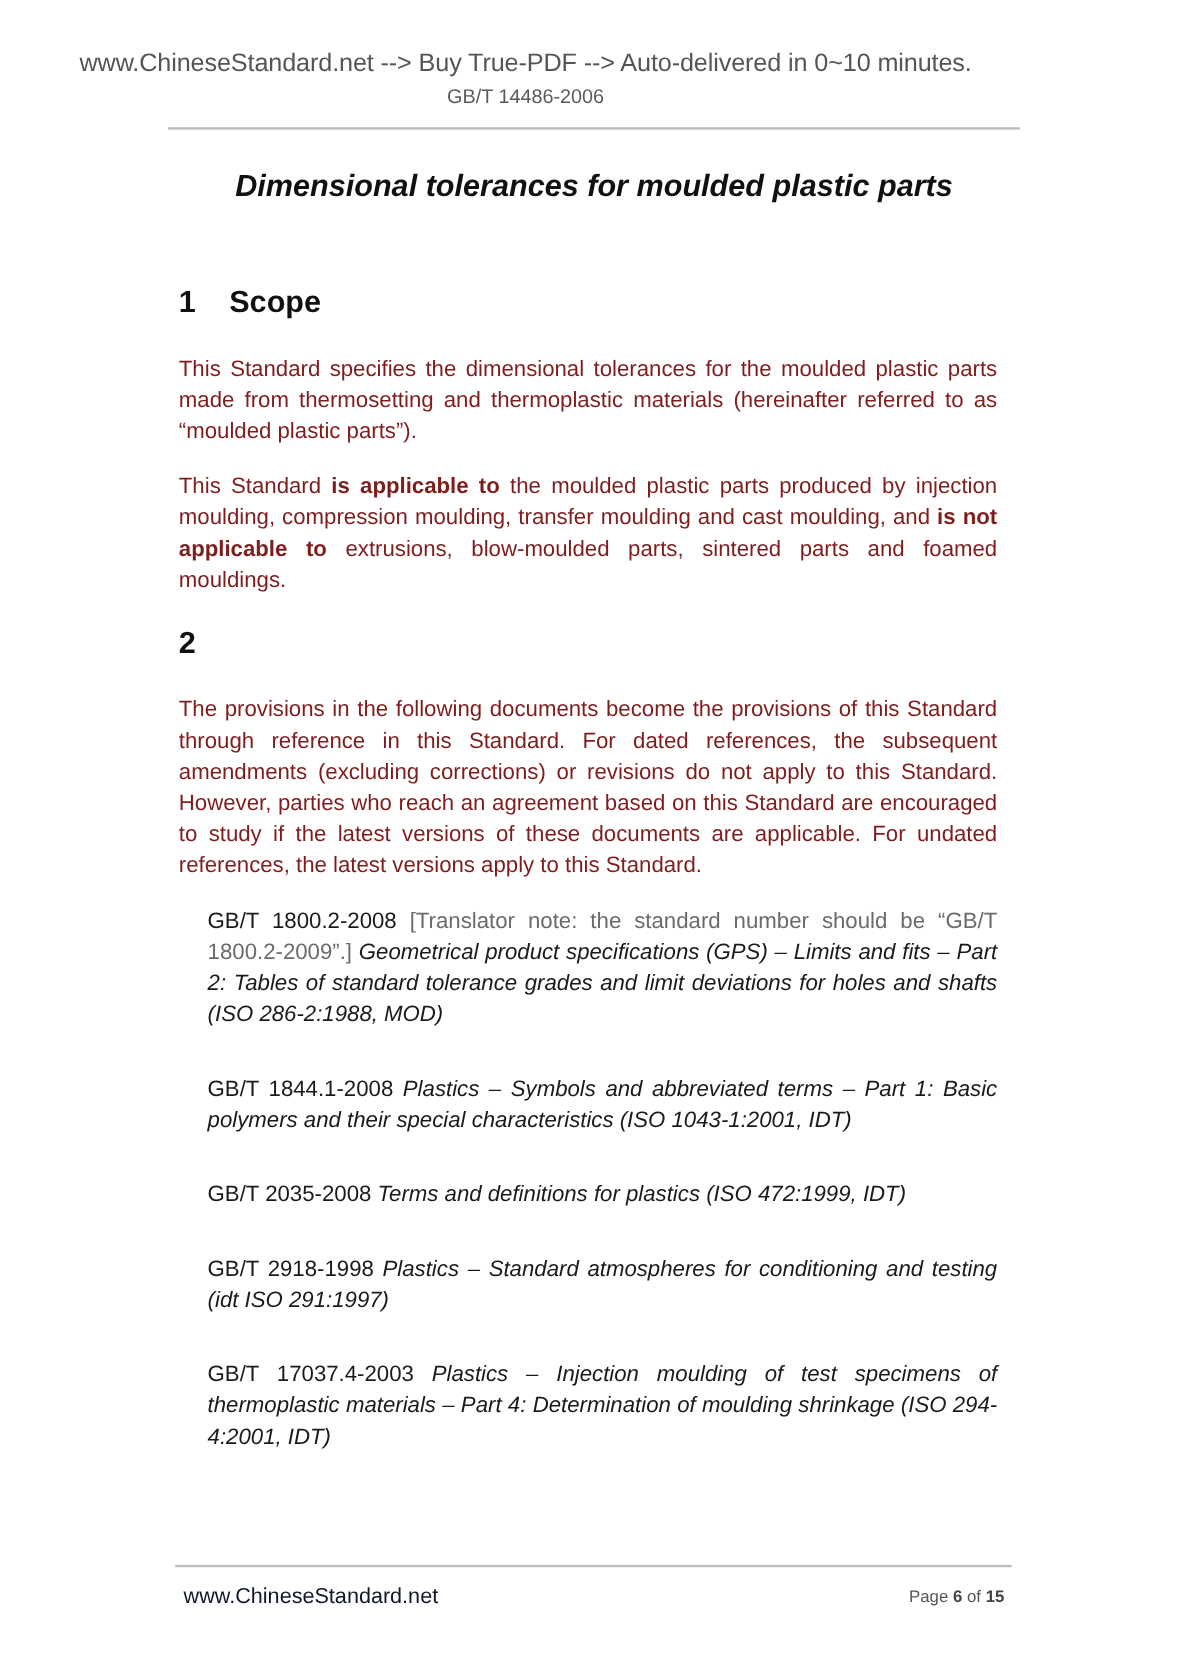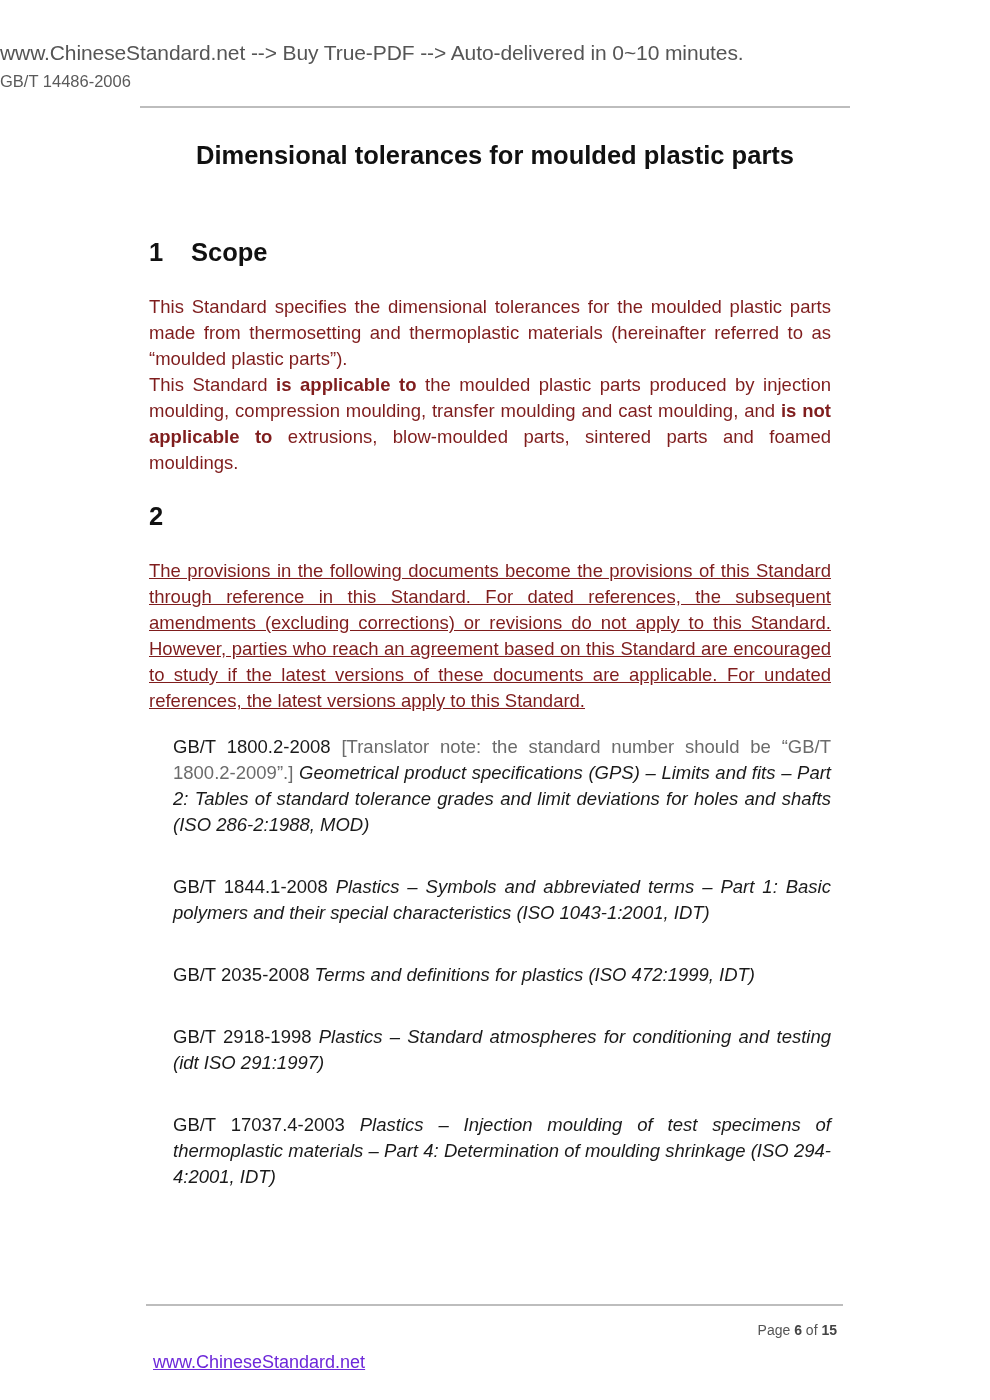--- a/index.html
+++ b/index.html
@@ -12,21 +12,21 @@
     body {
       position: relative;
       font-family: "Liberation Sans", "DejaVu Sans", sans-serif;
       color: #111111;
     }
     .page-header {
       position: absolute;
       top: 38px;
       left: 0;
       width: 876px;
-      text-align: left;
+      text-align: center;
       color: #555555;
     }
     .header-banner {
       font-size: 21px;
       line-height: 30px;
       letter-spacing: -0.1px;
     }
     .header-docnum {
       font-size: 16.5px;
       line-height: 22px;
@@ -44,20 +44,21 @@
     .doc-title {
       position: absolute;
       top: 138px;
       left: 0;
       width: 990px;
       text-align: center;
       font-size: 25.5px;
       font-weight: bold;
       color: #111111;
       line-height: 34px;
+      font-style: italic;
     }
     .content {
       position: absolute;
       top: 234px;
       left: 149px;
       width: 682px;
     }
     .section-heading {
       font-size: 25.5px;
       font-weight: bold;
@@ -80,44 +81,42 @@
       font-size: 18.5px;
       line-height: 26px;
       text-align: justify;
       color: #1a1a1a;
       margin-left: 24px;
     }
     .ref i { font-style: italic; }
     .ref .note { color: #6b6b6b; }
     .s1-heading { margin-top: 0; }
     .s1-p1 { margin-top: 24px; }
-    .s1-p2 { }
+    .s1-p2 { margin-top: 20px; }
     .s2-heading { margin-top: 22px; }
-    .s2-p1 { margin-top: 24px; text-decoration: underline; }
+    .s2-p1 { margin-top: 24px; }
     .ref-first { margin-top: 20px; }
     .ref-next { margin-top: 36px; }
 
     .footer-rule {
       position: absolute;
       top: 1304px;
       left: 146px;
       width: 697px;
       height: 2px;
       background: #bdbdbd;
     }
     .footer-link {
       position: absolute;
       top: 1318px;
       left: 153px;
       font-size: 18px;
       line-height: 24px;
-      color: #6d28d9;
-      text-decoration: underline;
+      color: #0f172a;
       cursor: pointer;
-      margin-top: 32px;
     }
     .footer-page {
       position: absolute;
       top: 1318px;
       right: 153px;
       font-size: 14px;
       line-height: 24px;
       color: #555555;
     }
     .footer-page b { font-weight: bold; color: #444444; }

